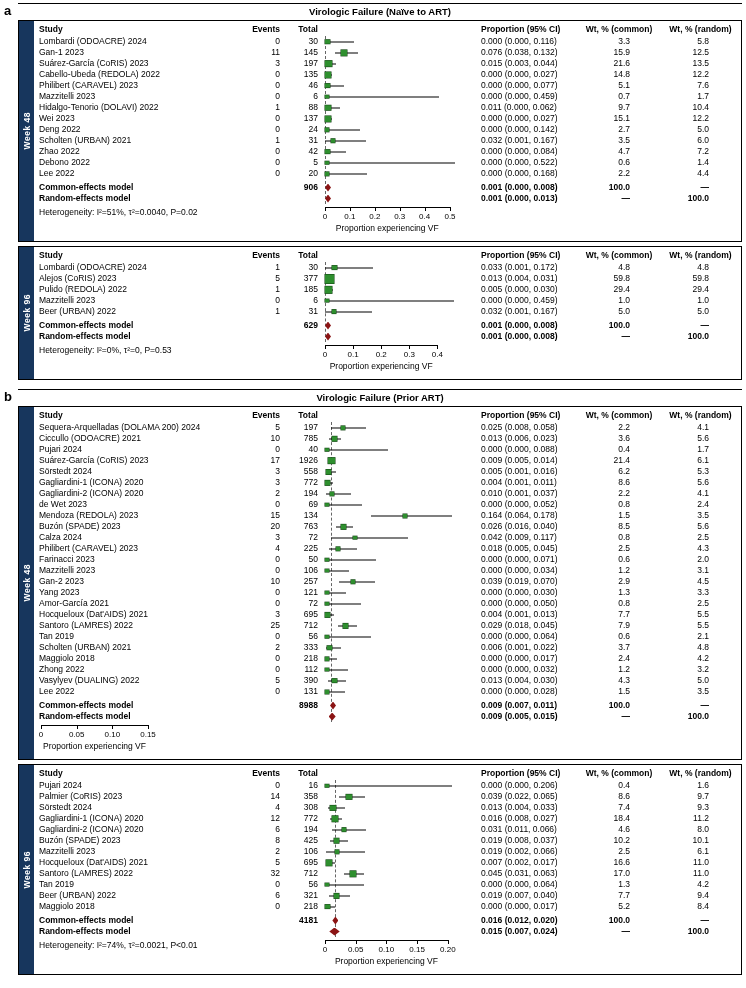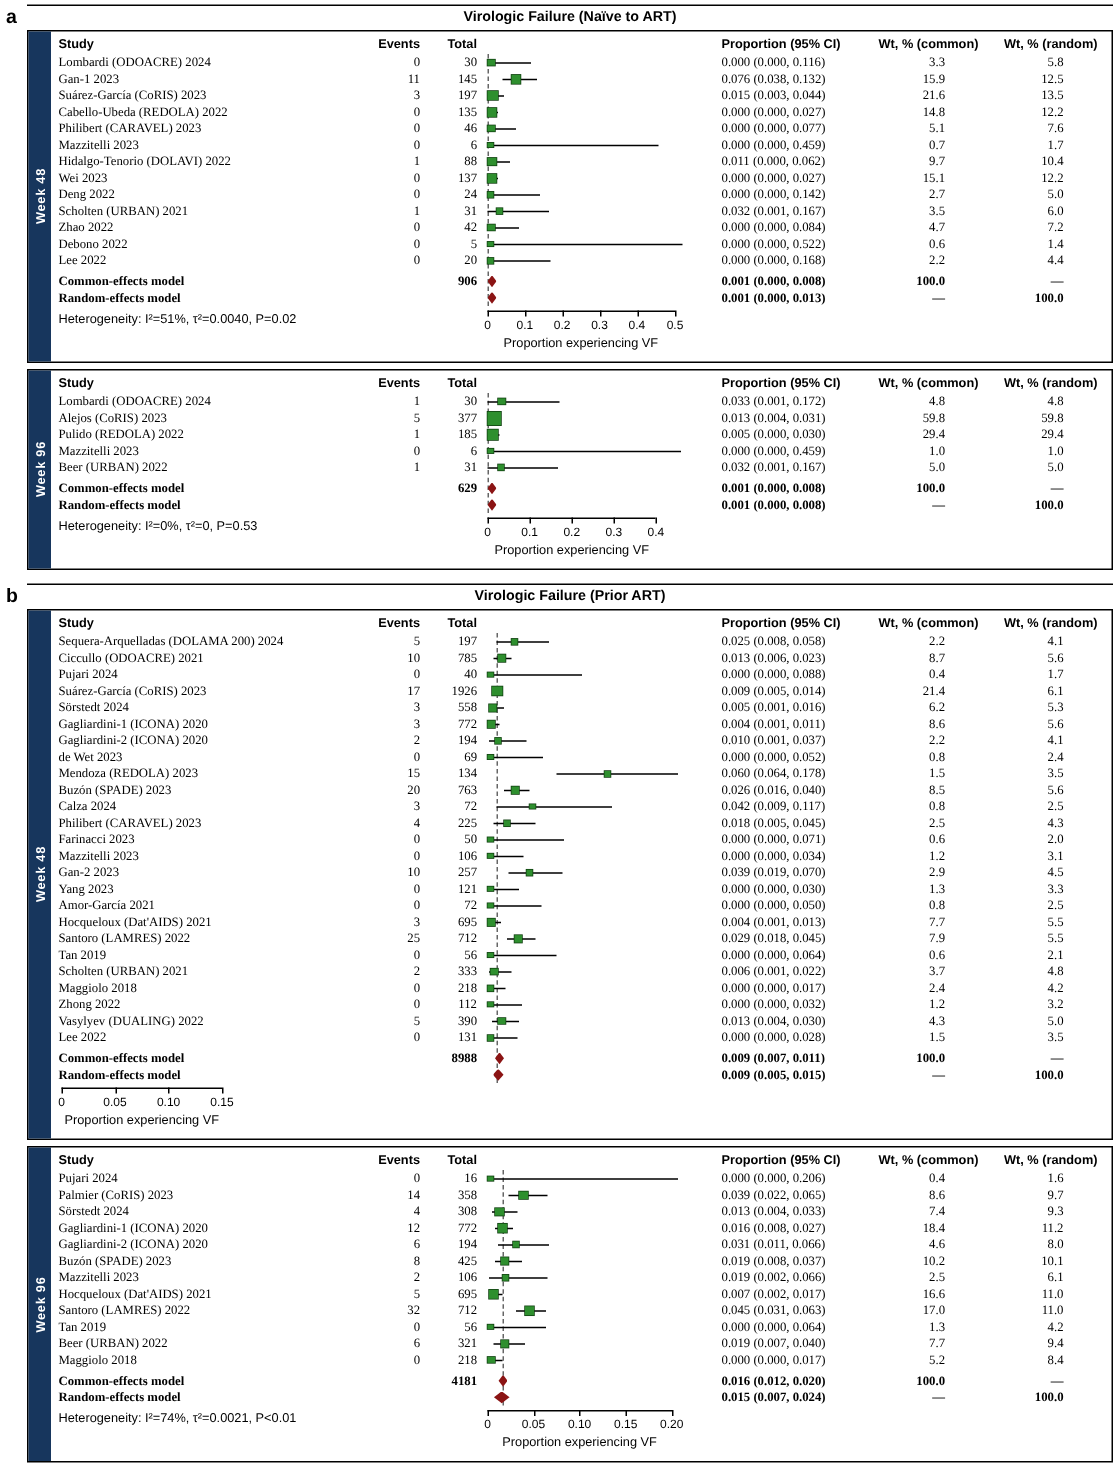--- a/index.html
+++ b/index.html
@@ -17,21 +17,21 @@
   .header-row{font-weight:bold;height:13px;line-height:13px;}
   .cell{white-space:nowrap;overflow:visible;}
   .c-study{width:206px;padding-left:5px;box-sizing:border-box;}
   .c-events{width:40px;text-align:right;}
   .c-total{width:38px;text-align:right;}
   .c-plot{width:150px;position:relative;height:100%;flex:none;}
   .c-prop{width:110px;padding-left:13px;box-sizing:border-box;}
   .c-wtc{width:82px;text-align:right;padding-right:30px;box-sizing:border-box;}
   .c-wtr{width:81px;text-align:right;padding-right:32px;box-sizing:border-box;}
   .header-row .c-wtc,.header-row .c-wtr{text-align:center;padding-right:0;}
-  .rows{position:relative;font-family:Liberation Serif, serif;}
+  .rows{position:relative;}
   .model-row{font-weight:bold;}
   .gap-top{margin-top:3px;}
   .dashline{position:absolute;top:0;bottom:0;width:0;border-left:1px dashed #666;}
   .ci{position:absolute;top:50%;height:1px;background:#000;transform:translateY(-50%);}
   .sq{position:absolute;top:50%;transform:translateY(-50%);background:#2e8f2e;box-shadow:0 0 0 0.5px #0f3d0f;}
   .diamond{position:absolute;top:50%;transform:translateY(-50%);height:8px;background:#8b1414;clip-path:polygon(0 50%,50% 0,100% 50%,50% 100%);}
   .footer-row{display:flex;margin-top:2px;height:32px;}
   .het{width:284px;padding-left:5px;box-sizing:border-box;font-size:8.5px;line-height:12px;}
   .axis-wrap{width:150px;position:relative;flex:none;}
   .axis-inner{position:absolute;left:7px;top:1px;width:132px;height:31px;}
@@ -424,21 +424,21 @@
   </div>
               <div class="row">
     <div class="cell c-study">Ciccullo (ODOACRE) 2021</div>
     <div class="cell c-events">10</div>
     <div class="cell c-total">785</div>
     <div class="cell c-plot">
                   <div class="ci" style="left: 11.3px; width: 12.1px;"></div>
                   <div class="sq" style="height: 5.4px; width: 5.4px; left: 13.6px;"></div>
                 </div>
     <div class="cell c-prop">0.013 (0.006, 0.023)</div>
-    <div class="cell c-wtc">8.7</div>
+    <div class="cell c-wtc">3.6</div>
     <div class="cell c-wtr">5.6</div>
   </div>
               <div class="row">
     <div class="cell c-study">Pujari 2024</div>
     <div class="cell c-events">0</div>
     <div class="cell c-total">40</div>
     <div class="cell c-plot">
                   <div class="ci" style="left: 7px; width: 62.8px;"></div>
                   <div class="sq" style="height: 3.5px; width: 3.5px; left: 7px;"></div>
                 </div>
@@ -507,21 +507,21 @@
     <div class="cell c-wtr">2.4</div>
   </div>
               <div class="row">
     <div class="cell c-study">Mendoza (REDOLA) 2023</div>
     <div class="cell c-events">15</div>
     <div class="cell c-total">134</div>
     <div class="cell c-plot">
                   <div class="ci" style="left: 52.7px; width: 81.3px;"></div>
                   <div class="sq" style="height: 4px; width: 4px; left: 84.9px;"></div>
                 </div>
-    <div class="cell c-prop">0.060 (0.064, 0.178)</div>
+    <div class="cell c-prop">0.164 (0.064, 0.178)</div>
     <div class="cell c-wtc">1.5</div>
     <div class="cell c-wtr">3.5</div>
   </div>
               <div class="row">
     <div class="cell c-study">Buzón (SPADE) 2023</div>
     <div class="cell c-events">20</div>
     <div class="cell c-total">763</div>
     <div class="cell c-plot">
                   <div class="ci" style="left: 18.4px; width: 17.1px;"></div>
                   <div class="sq" style="height: 5.3px; width: 5.3px; left: 22.9px;"></div>

